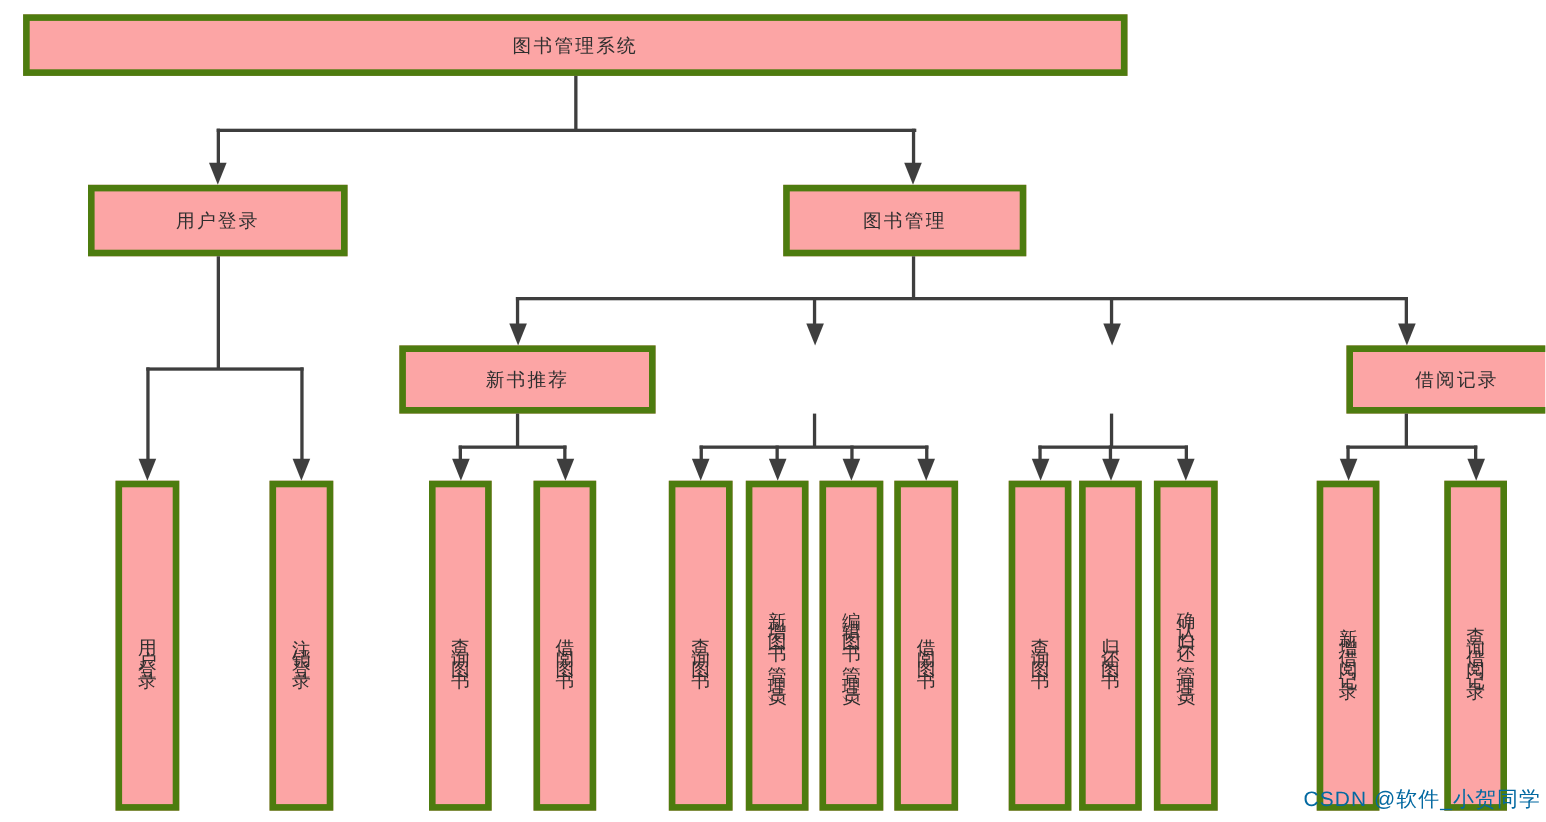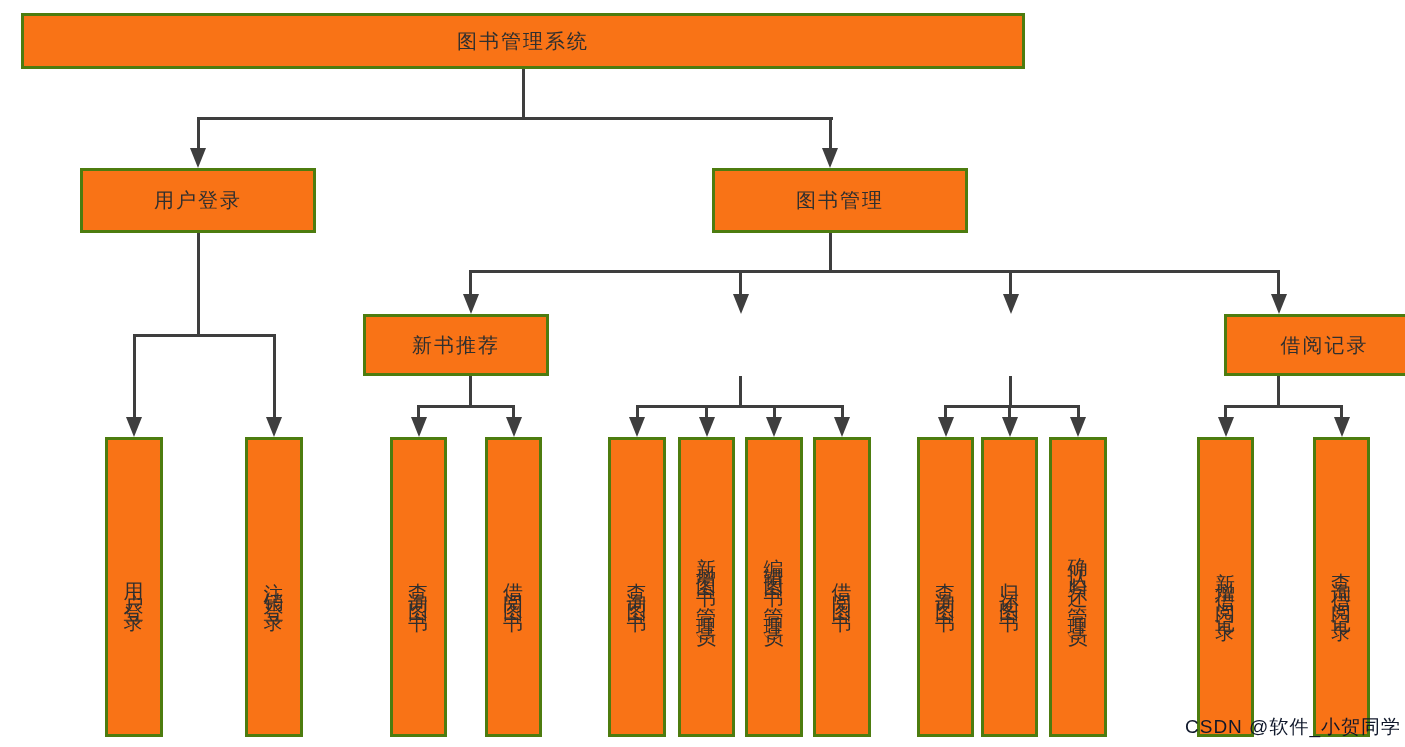--- a/index.html
+++ b/index.html
@@ -7,45 +7,45 @@
     position: relative;
     width: 1405px;
     height: 747px;
     background: #ffffff;
     overflow: hidden;
     font-family: "Liberation Sans", "DejaVu Sans", sans-serif;
   }
   .node {
     position: absolute;
     box-sizing: border-box;
-    border: 3px solid #4d7c0f;
-    background: #f97316;
+    border: 6px solid #4d7c0f;
+    background: #fca5a5;
     display: flex;
     align-items: center;
     justify-content: center;
     color: #2f2f2f;
-    font-size: 20px;
+    font-size: 17px;
   }
   .node.h { letter-spacing: 2px; }
   .node.v {
     writing-mode: vertical-rl;
     letter-spacing: 10px;
     line-height: 1;
   }
   .ln { position: absolute; background: #3e3e3e; }
   .ah {
     position: absolute;
     width: 0; height: 0;
     border-left: 8px solid transparent;
     border-right: 8px solid transparent;
     border-top: 20px solid #3e3e3e;
   }
   .watermark {
     position: absolute;
-    color: #0f172a;
+    color: #0369a1;
     font-size: 19px;
     letter-spacing: 1px;
     white-space: nowrap;
     z-index: 5;
   }
 </style>
 </head>
 <body>
 
 <div class="canvas">
@@ -53,41 +53,41 @@
   <div class="node h" style="left:21px;top:13px;width:1004px;height:56px">图书管理系统</div>
 
   <div class="ln" style="left:521.5px;top:69px;width:3px;height:51px"></div>
   <div class="ln" style="left:196.5px;top:117px;width:636px;height:3px"></div>
   <div class="ln" style="left:196.5px;top:117px;width:3px;height:34px"></div>
   <div class="ln" style="left:828.5px;top:117px;width:3px;height:34px"></div>
   <div class="ah" style="left:190px;top:148px"></div>
   <div class="ah" style="left:822px;top:148px"></div>
 
   <div class="node h" style="left:80px;top:168px;width:236px;height:65px">用户登录</div>
-  <div class="node h" style="left:712px;top:168px;width:256px;height:65px">图书管理</div>
+  <div class="node h" style="left:712px;top:168px;width:221px;height:65px">图书管理</div>
 
   <div class="ln" style="left:196.5px;top:233px;width:3px;height:103px"></div>
   <div class="ln" style="left:132.5px;top:334px;width:143px;height:3px"></div>
   <div class="ln" style="left:132.5px;top:334px;width:3px;height:86px"></div>
   <div class="ln" style="left:272.5px;top:334px;width:3px;height:86px"></div>
   <div class="ah" style="left:126px;top:417px"></div>
   <div class="ah" style="left:266px;top:417px"></div>
 
   <div class="ln" style="left:828.5px;top:233px;width:3px;height:39px"></div>
   <div class="ln" style="left:469px;top:270px;width:811px;height:3px"></div>
   <div class="ln" style="left:469px;top:270px;width:3px;height:27px"></div>
   <div class="ln" style="left:739px;top:270px;width:3px;height:27px"></div>
   <div class="ln" style="left:1009px;top:270px;width:3px;height:27px"></div>
   <div class="ln" style="left:1277px;top:270px;width:3px;height:27px"></div>
   <div class="ah" style="left:462.5px;top:294px"></div>
   <div class="ah" style="left:732.5px;top:294px"></div>
   <div class="ah" style="left:1002.5px;top:294px"></div>
   <div class="ah" style="left:1270.5px;top:294px"></div>
 
-  <div class="node h" style="left:363px;top:314px;width:186px;height:62px">新书推荐</div>
+  <div class="node h" style="left:363px;top:314px;width:233px;height:62px">新书推荐</div>
   <div class="node h" style="left:1224px;top:314px;width:201px;height:62px">借阅记录</div>
 
   <div class="ln" style="left:469px;top:376px;width:3px;height:31px"></div>
   <div class="ln" style="left:417px;top:405px;width:98px;height:3px"></div>
   <div class="ln" style="left:417px;top:405px;width:3px;height:15px"></div>
   <div class="ln" style="left:512px;top:405px;width:3px;height:15px"></div>
   <div class="ah" style="left:410.5px;top:417px"></div>
   <div class="ah" style="left:505.5px;top:417px"></div>
 
   <div class="ln" style="left:739px;top:376px;width:3px;height:31px"></div>

